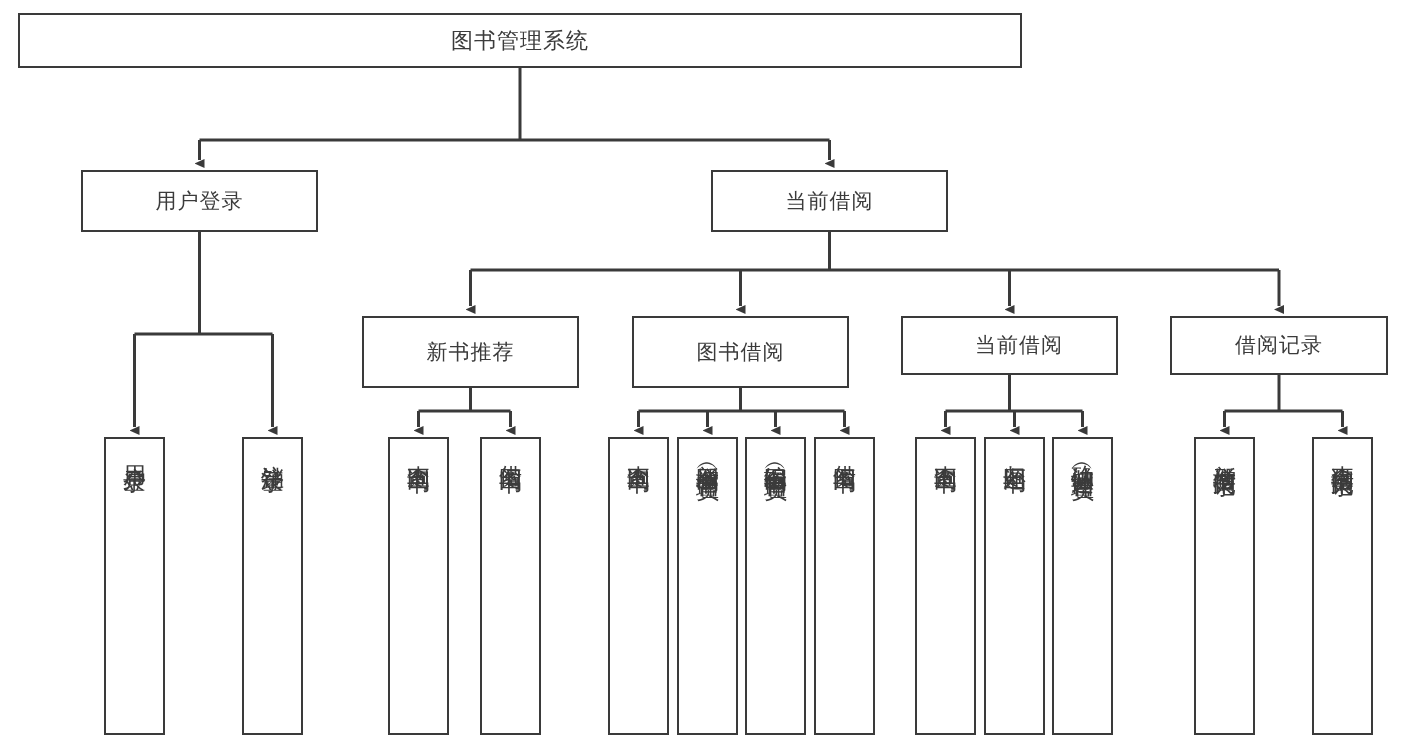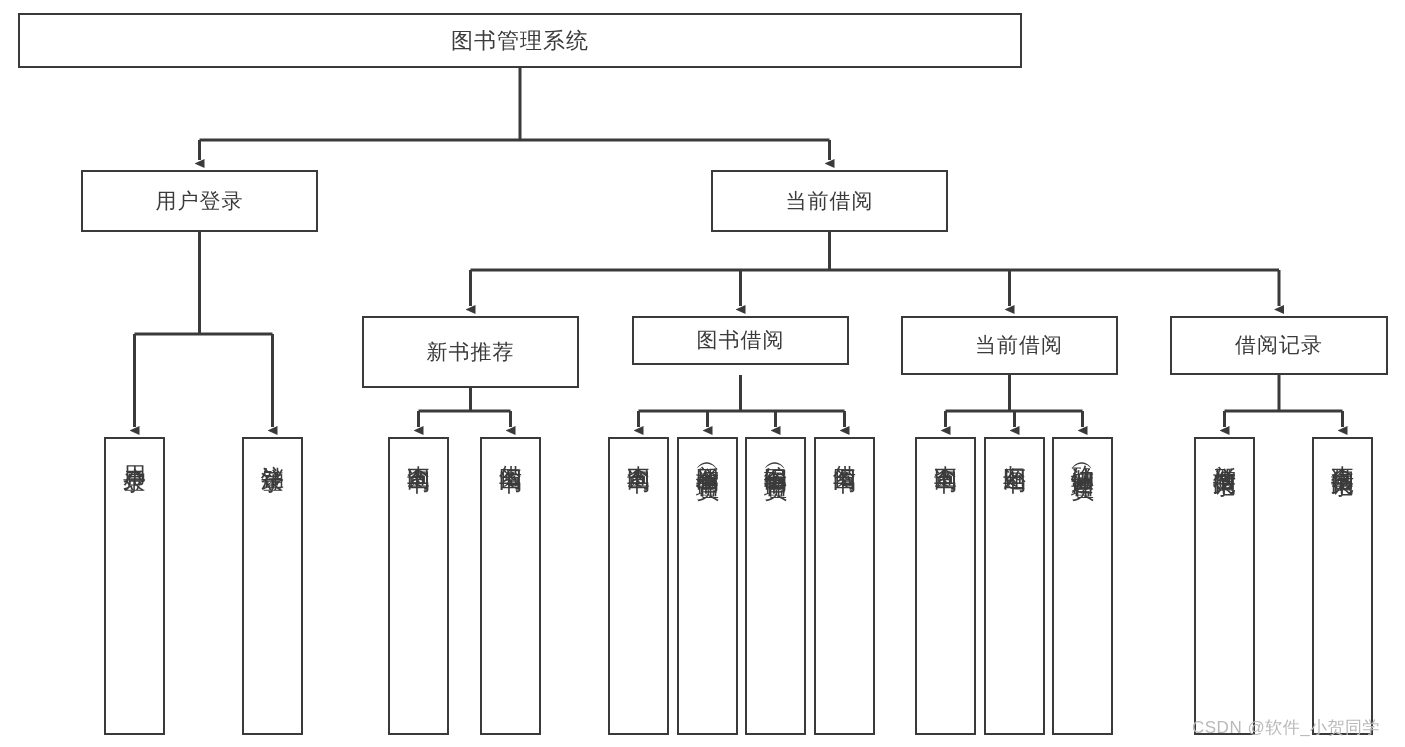--- a/index.html
+++ b/index.html
@@ -122,21 +122,21 @@
       </div>
       <div class="node horizontal" style="left: 81px; top: 170px; width: 237px; height: 62px;">
         <span class="node-label">用户登录</span>
       </div>
       <div class="node horizontal" style="left: 711px; top: 170px; width: 237px; height: 62px;">
         <span class="node-label">当前借阅</span>
       </div>
       <div class="node horizontal" style="left: 362px; top: 316px; width: 217px; height: 72px;">
         <span class="node-label">新书推荐</span>
       </div>
-      <div class="node horizontal" style="left: 632px; top: 316px; width: 217px; height: 49px;">
+      <div class="node horizontal" style="left: 632px; top: 316px; width: 217px; height: 72px;">
         <span class="node-label">图书借阅</span>
       </div>
       <div class="node horizontal" style="left: 901px; top: 316px; width: 217px; height: 59px; padding-left: 19px;">
         <span class="node-label">当前借阅</span>
       </div>
       <div class="node horizontal" style="left: 1170px; top: 316px; width: 218px; height: 59px;">
         <span class="node-label">借阅记录</span>
       </div>
       <div class="node vertical" style="left: 104px; top: 437px; width: 61px; height: 298px;">
         <span class="node-label">用户登录</span>
@@ -172,15 +172,14 @@
         <span class="node-label">确认归还（管理员）</span>
       </div>
       <div class="node vertical" style="left: 1194px; top: 437px; width: 61px; height: 298px;">
         <span class="node-label">新增借阅记录</span>
       </div>
       <div class="node vertical" style="left: 1312px; top: 437px; width: 61px; height: 298px;">
         <span class="node-label">查询借阅记录</span>
       </div>
     </div>
 
-  <div class="watermark" style="left: 1192px; top: 716px;">CSDN @软件_小贺同学</div>
 
 </div>
 
 </body></html>

